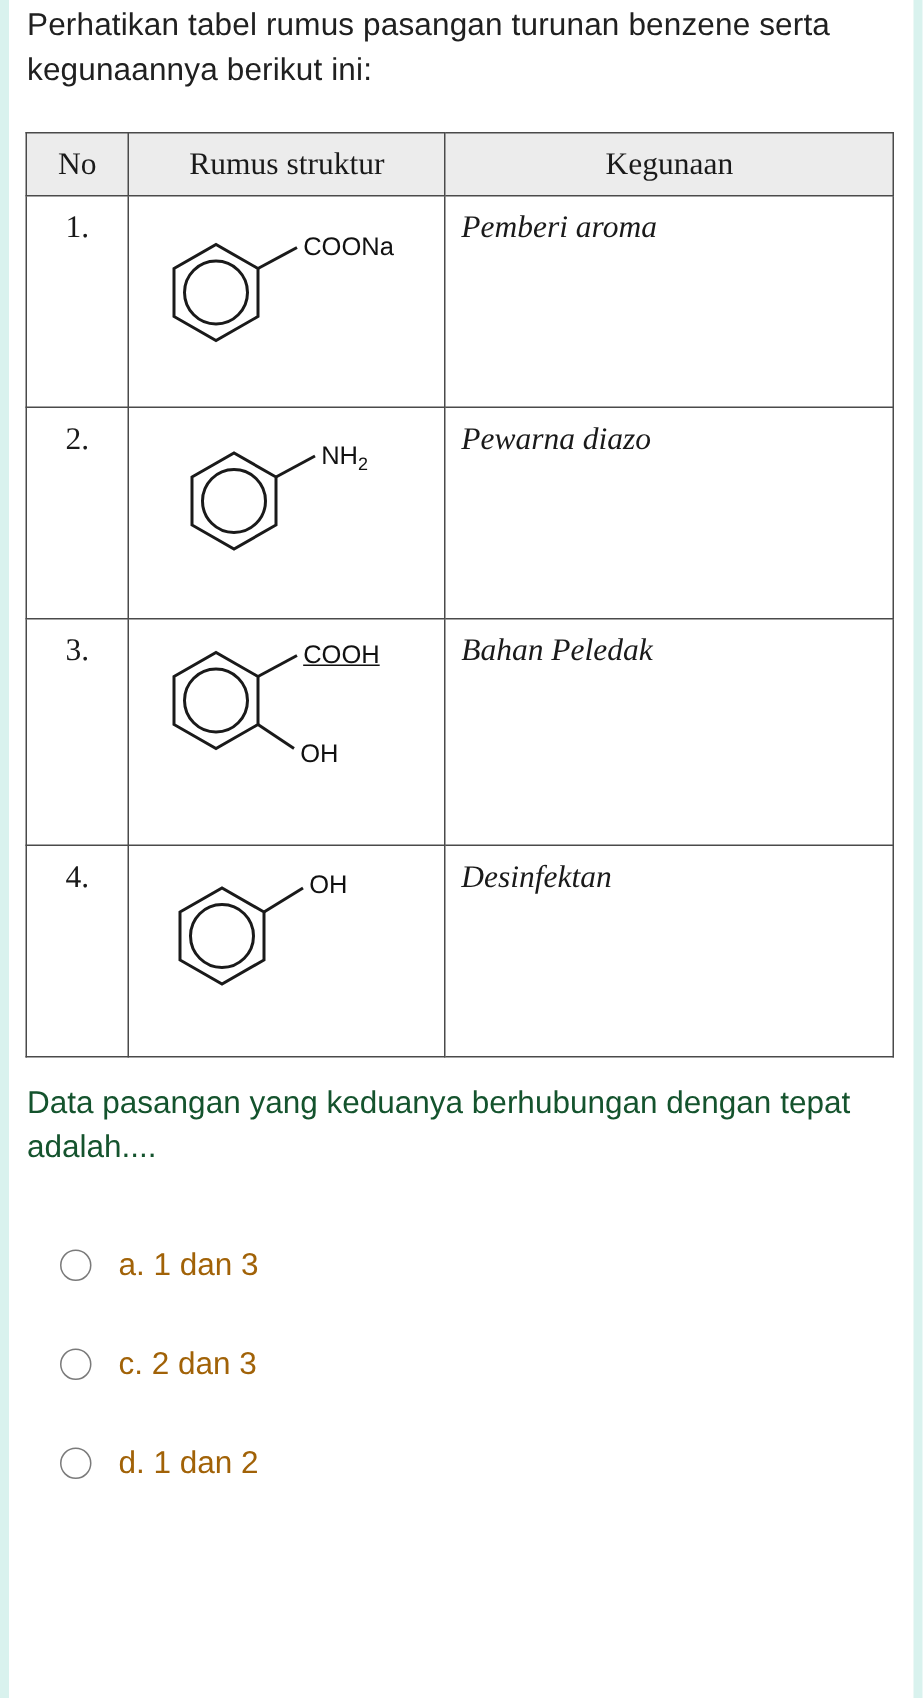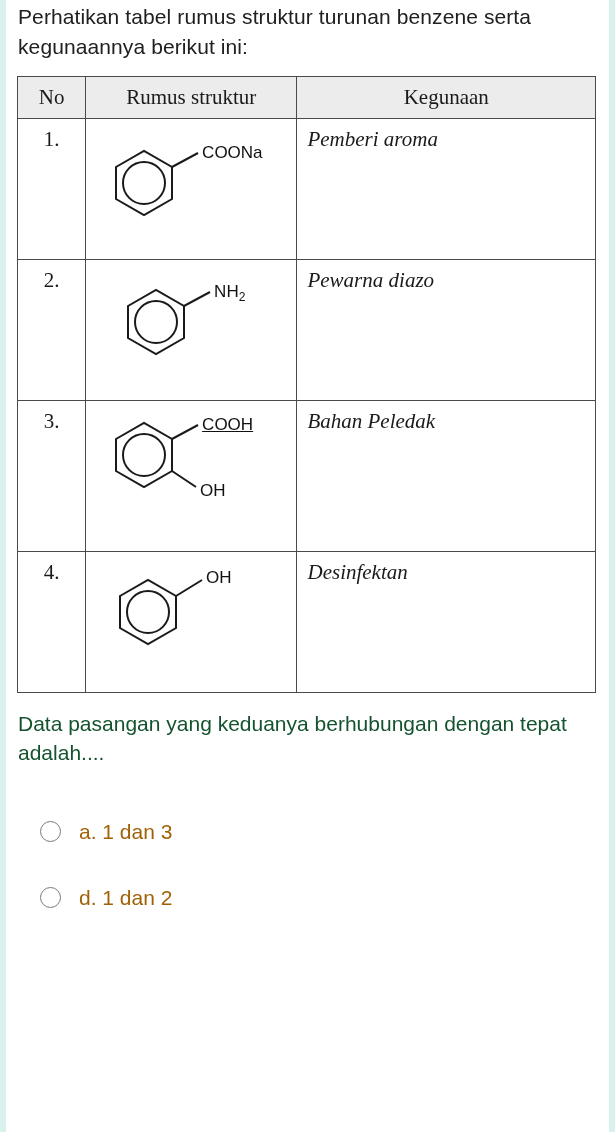--- a/index.html
+++ b/index.html
@@ -40,21 +40,21 @@
 
   .question-intro {
     font-size: 21px;
     line-height: 1.42;
     color: #202020;
     padding-top: 2px;
     letter-spacing: 0.1px;
   }
 
   .table-wrap {
-    margin-top: 14px;
+    margin-top: 26px;
     width: 579px;
     margin-left: -1px;
   }
   table.rumus {
     border-collapse: collapse;
     width: 579px;
     table-layout: fixed;
     font-family: "Liberation Serif", serif;
   }
   table.rumus th, table.rumus td {
@@ -143,21 +143,21 @@
 </style>
 </head>
 <body>
 
 <div class="page">
   <div class="edge left"></div>
   <div class="edge right"></div>
 
   <div class="content">
 
-    <div class="question-intro">Perhatikan tabel rumus struktur turunan benzene serta kegunaannya berikut ini:</div>
+    <div class="question-intro">Perhatikan tabel rumus pasangan turunan benzene serta kegunaannya berikut ini:</div>
 
     <div class="table-wrap">
       <table class="rumus">
         <colgroup>
           <col class="c-no">
           <col class="c-rumus">
           <col class="c-guna">
         </colgroup>
         <thead>
           <tr>
@@ -243,18 +243,22 @@
 
     <div class="question-tail">Data pasangan yang keduanya berhubungan dengan tepat adalah....</div>
 
     <div class="options">
       <div class="option">
         <span class="radio"></span>
         <span class="option-label">a. 1 dan 3</span>
       </div>
       <div class="option">
         <span class="radio"></span>
+        <span class="option-label">c. 2 dan 3</span>
+      </div>
+      <div class="option">
+        <span class="radio"></span>
         <span class="option-label">d. 1 dan 2</span>
       </div>
     </div>
 
   </div>
 </div>
 
 </body></html>

